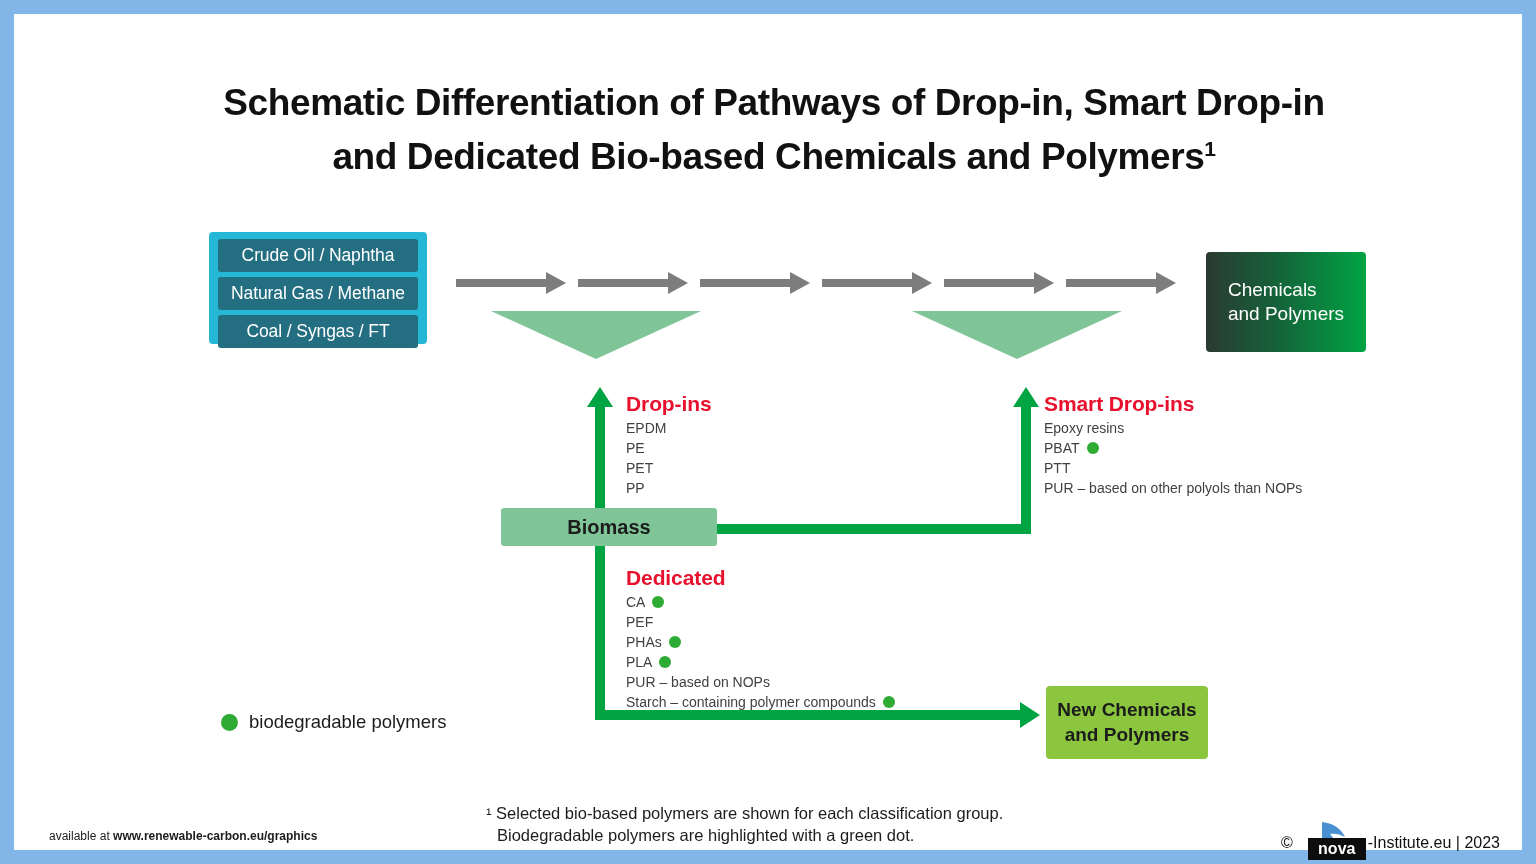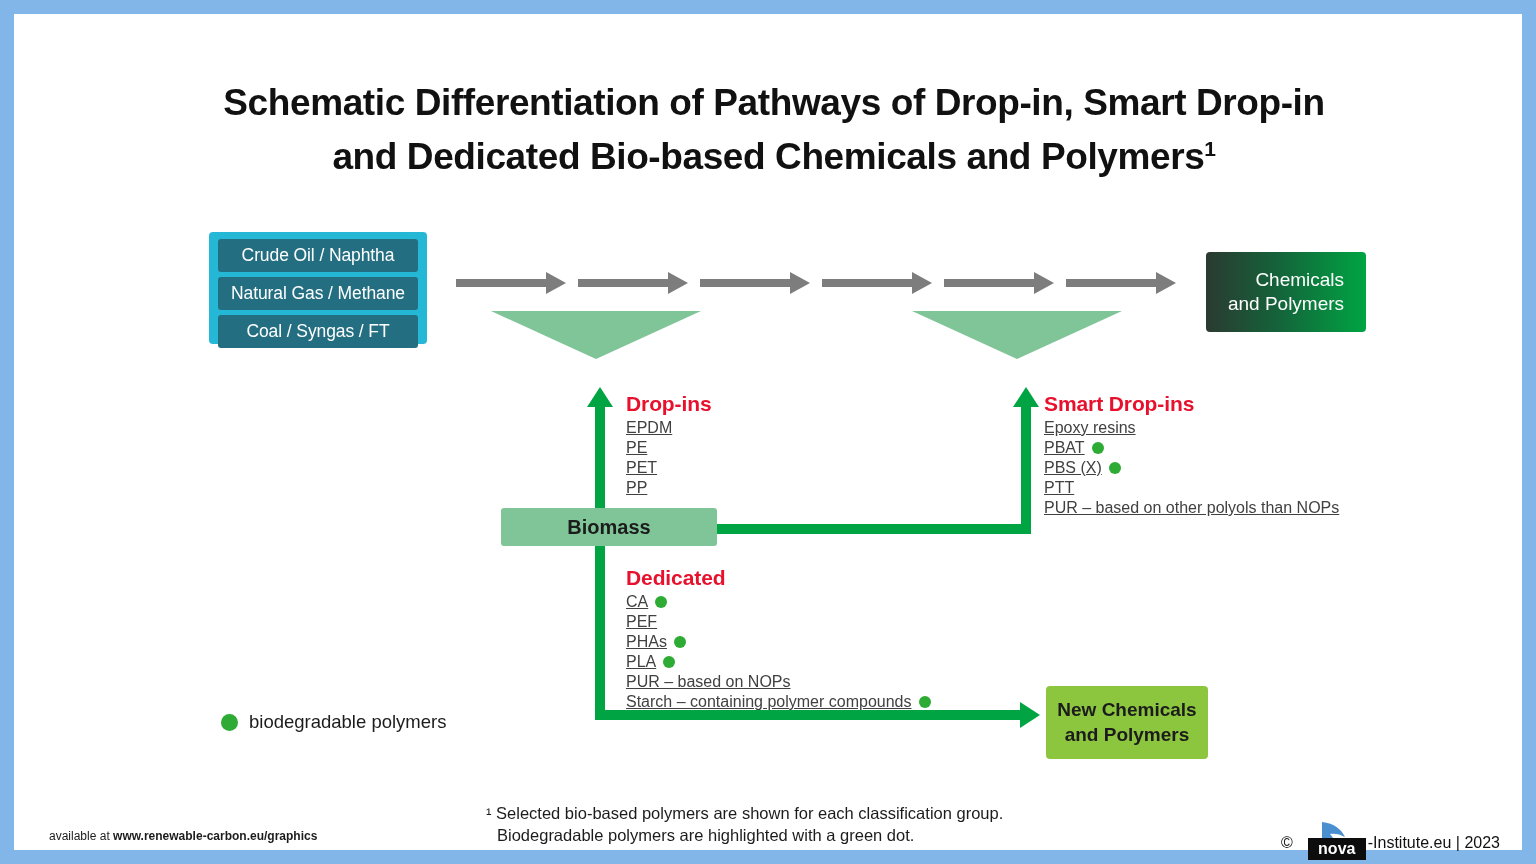--- a/index.html
+++ b/index.html
@@ -51,25 +51,25 @@
   
   .green-tri{
     position:absolute;width:0;height:0;
     border-left:105px solid transparent;
     border-right:105px solid transparent;
     border-top:48px solid #7fc598;
   }
 
   
   #chemicals-box{
-    position:absolute;left:1192px;top:238px;width:160px;height:80px;
+    position:absolute;left:1192px;top:238px;width:160px;height:100px;
     background:linear-gradient(to right,#2b3a31 0%,#14633a 45%,#00a443 100%);
     border-radius:4px;
     color:#ffffff;font-size:19px;font-weight:500;line-height:1.25;
-    display:flex;align-items:center;justify-content:center;text-align:right;
+    display:flex;align-items:center;justify-content:center;text-align:left;
   }
   #new-chemicals-box{
     position:absolute;left:1032px;top:672px;width:162px;height:73px;
     background:#8cc63e;border-radius:4px;
     color:#1c1c1c;font-size:19px;font-weight:bold;line-height:1.3;
     display:flex;align-items:center;justify-content:center;text-align:center;
   }
 
   
   #biomass-box{
@@ -94,22 +94,22 @@
     border-left:20px solid #00a443;
   }
 
   
   .cat{position:absolute;}
   .cat-title{
     color:#e8112d;font-size:21px;font-weight:bold;margin-bottom:2px;
     letter-spacing:-0.1px;
   }
   .cat-item{
-    color:#414141;font-size:16px;line-height:20px;white-space:nowrap;
-    display:flex;align-items:center;text-decoration:underline;
+    color:#414141;font-size:14px;line-height:20px;white-space:nowrap;
+    display:flex;align-items:center;
   }
   .dot{
     display:inline-block;width:12px;height:12px;border-radius:50%;
     background:#2eab34;margin-left:7px;flex:0 0 auto;
   }
 
   
   #legend{
     position:absolute;left:207px;top:697px;
     display:flex;align-items:center;
@@ -225,24 +225,20 @@
     </div>
   </div>
 
   <div class="cat" style="left:1030px;top:378px;">
     <div class="cat-title">Smart Drop-ins</div>
     <div class="cat-item">
       <span>Epoxy resins</span>
     </div>
     <div class="cat-item">
       <span>PBAT</span>
-      <span class="dot"></span>
-    </div>
-    <div class="cat-item">
-      <span>PBS (X)</span>
       <span class="dot"></span>
     </div>
     <div class="cat-item">
       <span>PTT</span>
     </div>
     <div class="cat-item">
       <span>PUR – based on other polyols than NOPs</span>
     </div>
   </div>
 

